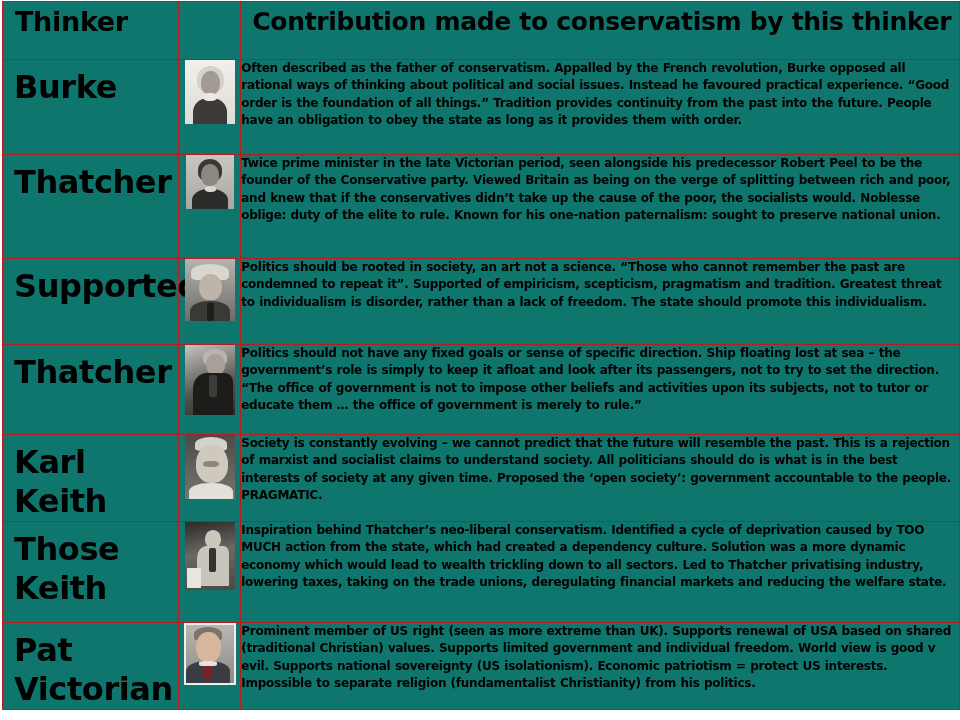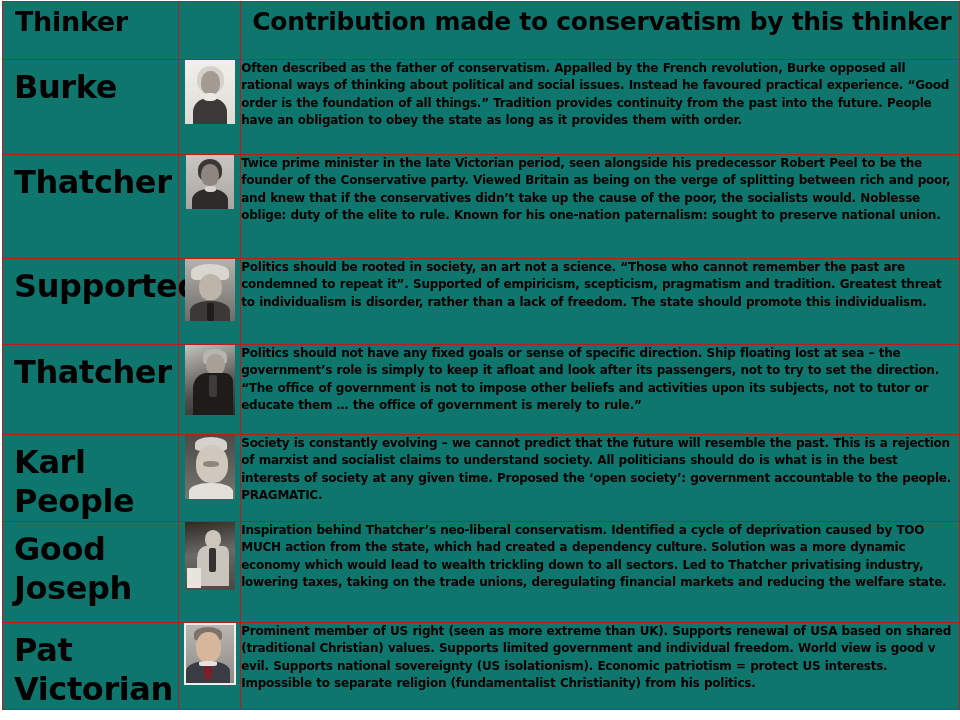--- a/index.html
+++ b/index.html
@@ -218,42 +218,42 @@
           </span>
         </td>
         <td class="contrib-cell">
           <div class="contrib-text">Politics should not have any fixed goals or sense of specific direction.  Ship floating lost at sea – the government’s role is simply to keep it afloat and look after its passengers, not to try to set the direction.  “The office of government is not to impose other beliefs and activities upon its subjects, not to tutor or educate them … the office of government is merely to rule.”</div>
         </td>
       </tr>
 
       <tr class="row-popper">
         <td>
           <div class="name-cell">
-            <span class="nm-line">Karl People</span>
+            <span class="nm-line">Karl Keith</span>
           </div>
         </td>
         <td class="pic-cell">
           <span class="portrait" style="width:50px;height:64px;background:#6f6d6a;">
             <span class="ph-bg" style="background:linear-gradient(180deg,#4d4b48 0%,#77756f 100%);"></span>
             <span class="ph-hair" style="left:10px;top:2px;width:32px;height:14px;background:#d5d2cc;border-radius:50% 50% 20% 20%;"></span>
             <span class="ph-face" style="left:11px;top:10px;width:32px;height:38px;background:#cfc8bd;"></span>
             <span class="ph-body" style="left:4px;top:48px;width:44px;height:18px;background:#e3e0da;"></span>
             <span class="ph-shadow" style="left:18px;top:26px;width:16px;height:6px;background:#8d867c;border-radius:40%;"></span>
           </span>
         </td>
         <td class="contrib-cell">
           <div class="contrib-text">Society is constantly evolving – we cannot predict that the future will resemble the past.  This is a rejection of marxist and socialist claims to understand society.  All politicians should do is what is in the best interests of society at any given time.  Proposed the ‘open society’: government accountable to the people.  PRAGMATIC.</div>
         </td>
       </tr>
 
       <tr class="row-joseph">
         <td>
           <div class="name-cell">
-            <span class="nm-line">Good</span>
-            <span class="nm-line">Joseph</span>
+            <span class="nm-line">Those</span>
+            <span class="nm-line">Keith</span>
           </div>
         </td>
         <td class="pic-cell">
           <span class="portrait" style="width:50px;height:68px;background:#6a6865;">
             <span class="ph-bg" style="background:linear-gradient(170deg,#2b2a28 0%,#6b6965 45%,#4a4845 100%);"></span>
             <span class="ph-face" style="left:20px;top:8px;width:16px;height:18px;background:#cdc6bb;"></span>
             <span class="ph-body" style="left:12px;top:24px;width:32px;height:40px;background:#c9c5bd;border-radius:30% 18% 0 0;"></span>
             <span class="ph-shadow" style="left:24px;top:26px;width:7px;height:24px;background:#35332f;border-radius:2px;"></span>
             <span class="ph-shadow" style="left:2px;top:46px;width:14px;height:20px;background:#e8e5df;"></span>
           </span>

